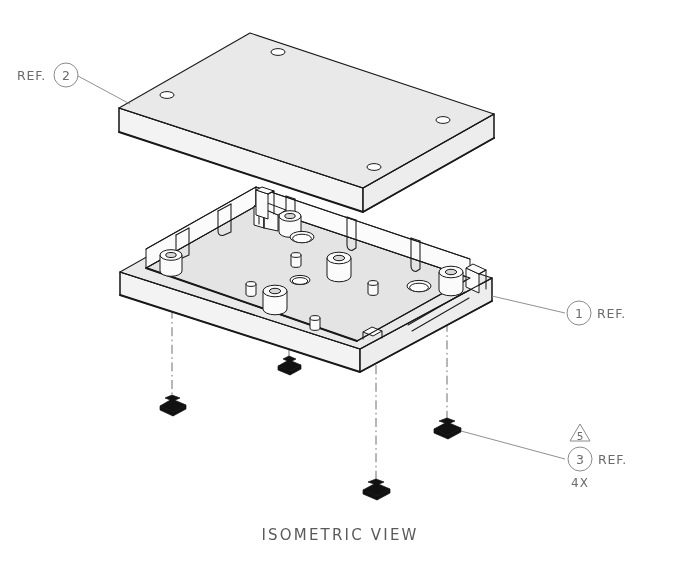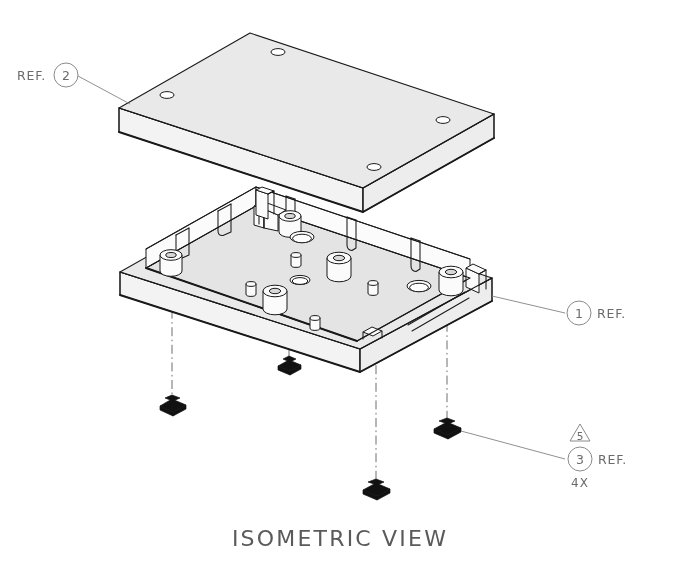--- a/index.html
+++ b/index.html
@@ -29,21 +29,21 @@
     height: 562px;
     display: block;
   }
   .view-title {
     position: absolute;
     left: 0;
     top: 526px;
     width: 680px;
     text-align: center;
     font-family: "DejaVu Sans", sans-serif;
-    font-size: 22px;
+    font-size: 15px;
     letter-spacing: 2.2px;
     color: #5a5a5a;
     user-select: none;
   }
   text {
     font-family: "DejaVu Sans", sans-serif;
     fill: #6b6b6b;
   }
   .balloon-num {
     font-size: 12.5px;

